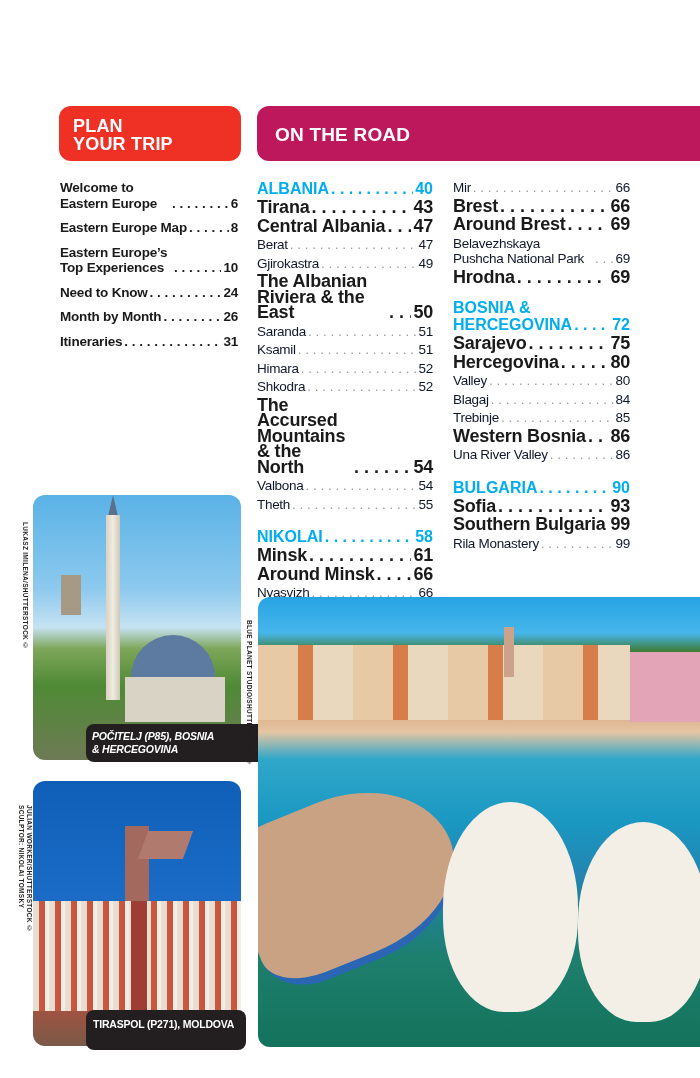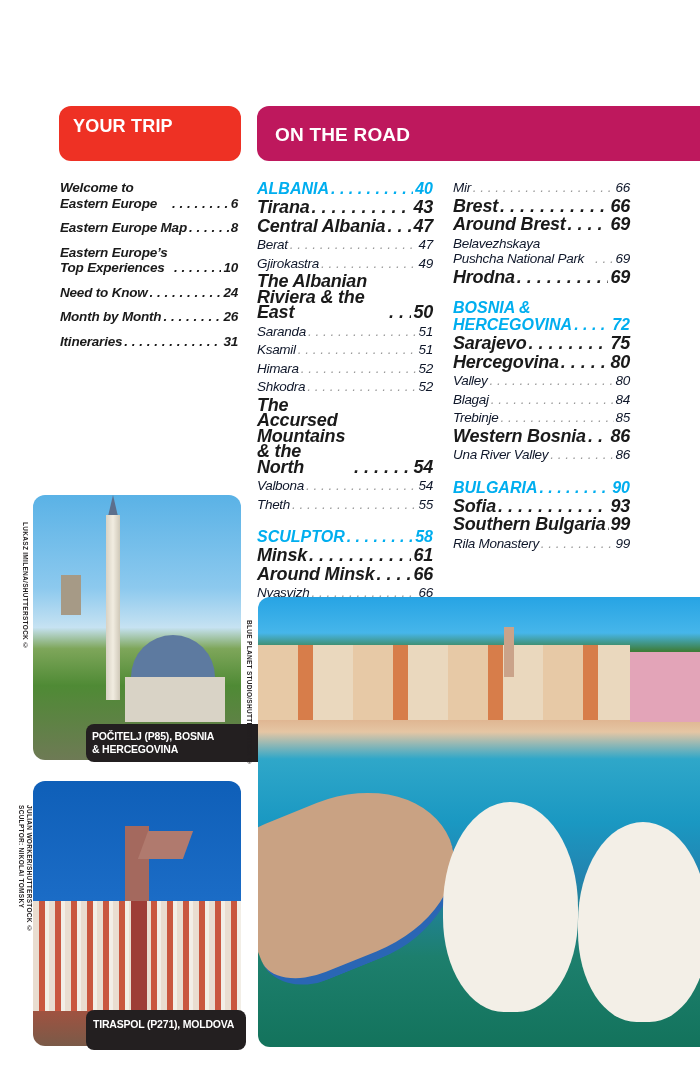--- a/index.html
+++ b/index.html
@@ -18,21 +18,21 @@
     left: 59px; top: 106px; width: 182px; height: 55px;
     background: #ee3124; border-radius: 12px;
     font-size: 18px; line-height: 18px; padding: 11px 0 0 14px; box-sizing: border-box;
   }
   .banner-blue {
     left: 257px; top: 106px; width: 443px; height: 55px;
     background: #be185d; border-radius: 12px 0 0 12px;
     font-size: 19px; padding: 18px 0 0 18px; box-sizing: border-box;
   }
 
-  .toc-col { position: absolute; font-style: italic; }
+  .toc-col { position: absolute; }
   .col-plan { left: 60px; top: 180px; width: 178px; }
   .col-a { left: 257px; top: 180px; width: 176px; }
   .col-b { left: 453px; top: 180px; width: 177px; }
 
   .entry { display: flex; align-items: flex-end; font-size: 13.5px; line-height: 15.5px; }
   .entry .txt { white-space: nowrap; }
   .entry .lead { flex: 1; overflow: hidden; white-space: nowrap; margin: 0 2px; }
   .entry .lead::after { content: ". . . . . . . . . . . . . . . . . . . . . . . . . . . . . . . . . . . . . . . . . . . . . . . . . . . . . . . . . . ."; letter-spacing: 0px; }
   .entry .pg { white-space: nowrap; }
   .entry.multi .txt { white-space: normal; }
@@ -83,35 +83,36 @@
   .boat3 { left: -20px; top: 200px; width: 220px; height: 160px; background: #c9a283; transform: rotate(-22deg); border-radius: 30% 60% 60% 30%; border-bottom: 8px solid #2a66b4; }
   .town-pink { left: 372px; top: 55px; width: 70px; height: 70px; background: #e3a4b8; }
   .roofs { left: 0; top: 48px; width: 372px; height: 75px; background: repeating-linear-gradient(90deg,#e7c9a6 0 40px,#d77d4a 40px 55px,#ead8be 55px 95px); }
   .bell-tower { left: 246px; top: 30px; width: 10px; height: 50px; background: #caa38a; }
 
   .caption {
     position: absolute; background: #231f20; color: #fff; font-weight: bold;
     font-size: 10.5px; line-height: 13px; border-radius: 8px; box-sizing: border-box;
     letter-spacing: -0.2px;
   }
-  .cap-pocitelj { left: 86px; top: 724px; width: 180px; height: 38px; padding: 6px 0 12px 6px; }
+  .cap-pocitelj { left: 86px; top: 724px; width: 180px; height: 38px; padding: 6px 0 12px 6px; font-style: italic; }
   .cap-tiraspol { left: 86px; top: 1010px; width: 160px; height: 40px; padding: 8px 0 0 7px; }
 
   .credit {
     position: absolute; font-size: 6.5px; font-weight: bold; color: #231f20;
     writing-mode: vertical-rl; white-space: nowrap; letter-spacing: 0.3px;
   }
   .credit-pocitelj { left: 22px; top: 522px; }
   .credit-tiraspol { left: 17px; top: 805px; line-height: 8px; }
   .credit-harbor { left: 246px; top: 620px; }
 </style>
 </head>
 <body>
 
 <div class="banner banner-red">
+  <div>PLAN</div>
   <div>YOUR TRIP</div>
 </div>
 <div class="banner banner-blue">
   <span>ON THE ROAD</span>
 </div>
 
 <div class="toc-col col-plan">
   <div class="entry e-plan multi">
     <span class="txt" style="width:110px">Welcome to Eastern Europe</span>
       <span class="lead"></span>
@@ -208,21 +209,21 @@
       </div>
     <div class="entry e-light">
         <span class="txt">Theth</span>
         <span class="lead"></span>
         <span class="pg">55</span>
       </div>
   </div>
 
   <div class="country-block" style="margin-top:6px">
     <div class="entry e-country">
-      <span class="txt">SCULPTOR</span>
+      <span class="txt">NIKOLAI</span>
         <span class="lead"></span>
         <span class="pg">58</span>
     </div>
     <div class="entry e-bold">
         <span class="txt">Minsk</span>
         <span class="lead"></span>
         <span class="pg">61</span>
       </div>
     <div class="entry e-bold">
         <span class="txt">Around Minsk</span>

